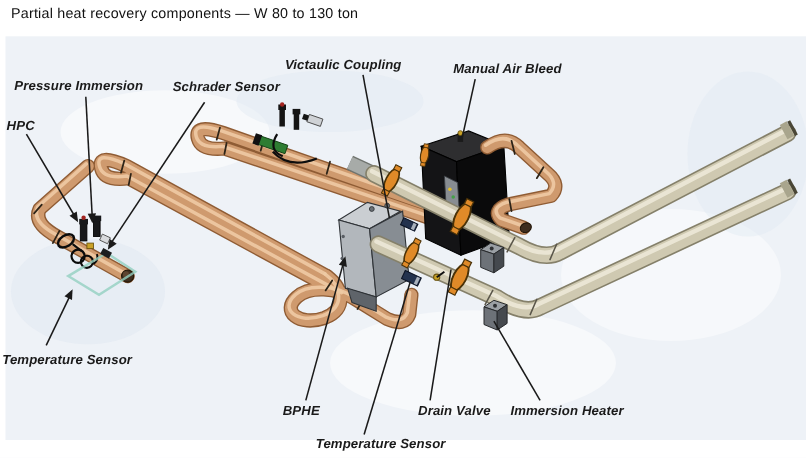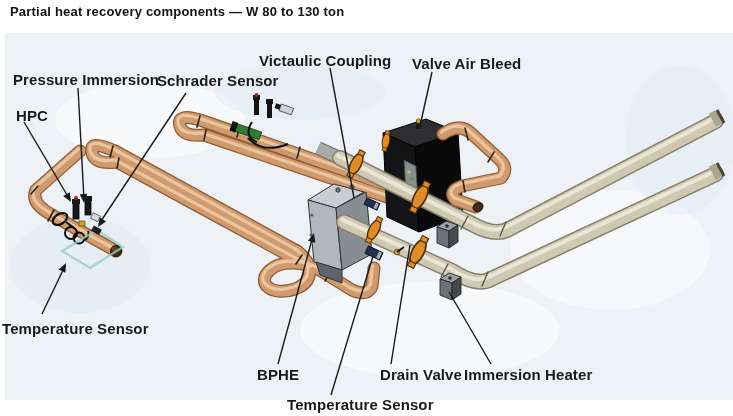--- a/index.html
+++ b/index.html
@@ -1,22 +1,22 @@
 <!DOCTYPE html>
 <html style="--background_panel: #eef2f7; --copper: #cf9a6e; --copper_outline: #8f5c34; --copper_highlight: #eecaa4; --steel_pipe: #cfc9b1; --steel_pipe_outline: #85806a; --steel_pipe_highlight: #ebe7d6; --bphe_gray: #b2b7bc; --insulation_black: #141416; --coupling_orange: #e08a28; --leader_line: #1a1a1a; --capillary_green: #93cfc0;"><head>
 <meta charset="utf-8">
 <style>
   html,body{margin:0;padding:0;background:#ffffff;}
   #stage{position:relative;width:733px;height:416px;overflow:hidden;
          font-family:"Liberation Sans", sans-serif;background:#ffffff;}
   #draw{position:absolute;left:0;top:0;}
-  .title{position:absolute;left:10px;top:4px;font-size:13px;font-weight:bold;
+  .title{position:absolute;left:10px;top:4px;font-size:13px;font-weight:normal;
          color:#111;white-space:nowrap;letter-spacing:.2px;}
-  .lbl{position:absolute;font-size:15px;font-weight:bold;color:#1a1a1a;
-       white-space:nowrap;letter-spacing:.1px;}
+  .lbl{position:absolute;font-size:12px;font-weight:bold;color:#1a1a1a;
+       white-space:nowrap;letter-spacing:.1px;font-style:italic;}
   .cu-o{fill:none;stroke:var(--copper_outline);stroke-width:13;stroke-linecap:round;stroke-linejoin:round;}
   .cu-b{fill:none;stroke:var(--copper);stroke-width:10.5;stroke-linecap:round;stroke-linejoin:round;}
   .cu-h{fill:none;stroke:var(--copper_highlight);stroke-width:3.2;stroke-linecap:round;stroke-linejoin:round;opacity:.9;}
   .bg-o{fill:none;stroke:var(--steel_pipe_outline);stroke-width:16;stroke-linecap:round;stroke-linejoin:round;}
   .bg-b{fill:none;stroke:var(--steel_pipe);stroke-width:13;stroke-linecap:round;stroke-linejoin:round;}
   .bg-h{fill:none;stroke:var(--steel_pipe_highlight);stroke-width:4;stroke-linecap:round;stroke-linejoin:round;opacity:.95;}
   .st-o{fill:none;stroke:#70746f;stroke-width:14;stroke-linecap:butt;}
   .st-b{fill:none;stroke:#a7aba8;stroke-width:11.5;stroke-linecap:butt;}
   .tick{stroke:#2d2418;stroke-width:1.6;stroke-linecap:round;}
   .btick{stroke:#5a564a;stroke-width:1.4;stroke-linecap:round;}
@@ -262,20 +262,20 @@
       <use href="#arrow" class="arrow" transform="translate(314,233) rotate(-165)"></use>
       <path class="leader" d="M331,395 L373,256"></path>
       <path class="leader" d="M391,364 L410,245"></path>
       <path class="leader" d="M491,364 L449,292"></path>
     </g>
   </svg>
 
   <div class="lbl" style="left:13px;top:71px">Pressure Immersion</div>
   <div class="lbl" style="left:157px;top:72px">Schrader Sensor</div>
   <div class="lbl" style="left:259px;top:52px">Victaulic Coupling</div>
-  <div class="lbl" style="left:412px;top:55px">Valve Air Bleed</div>
-  <div class="lbl" style="left:16px;top:107px">HPC</div>
+  <div class="lbl" style="left:412px;top:55px">Manual Air Bleed</div>
+  <div class="lbl" style="left:6px;top:107px">HPC</div>
   <div class="lbl" style="left:2px;top:320px">Temperature Sensor</div>
   <div class="lbl" style="left:257px;top:366px">BPHE</div>
   <div class="lbl" style="left:380px;top:366px">Drain Valve</div>
   <div class="lbl" style="left:464px;top:366px">Immersion Heater</div>
   <div class="lbl" style="left:287px;top:396px">Temperature Sensor</div>
 </div>
 
 </body></html>

